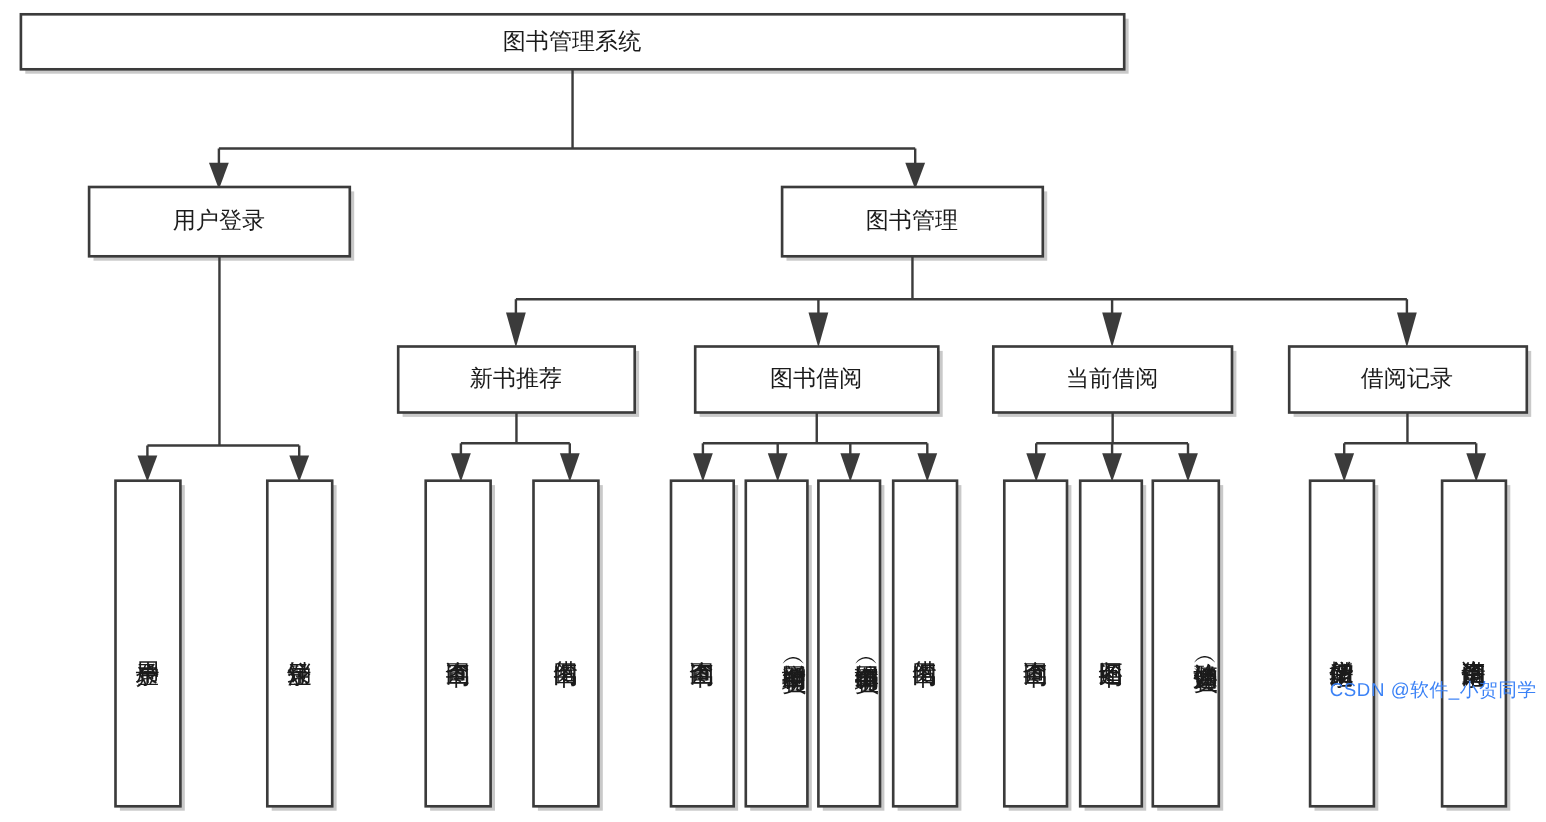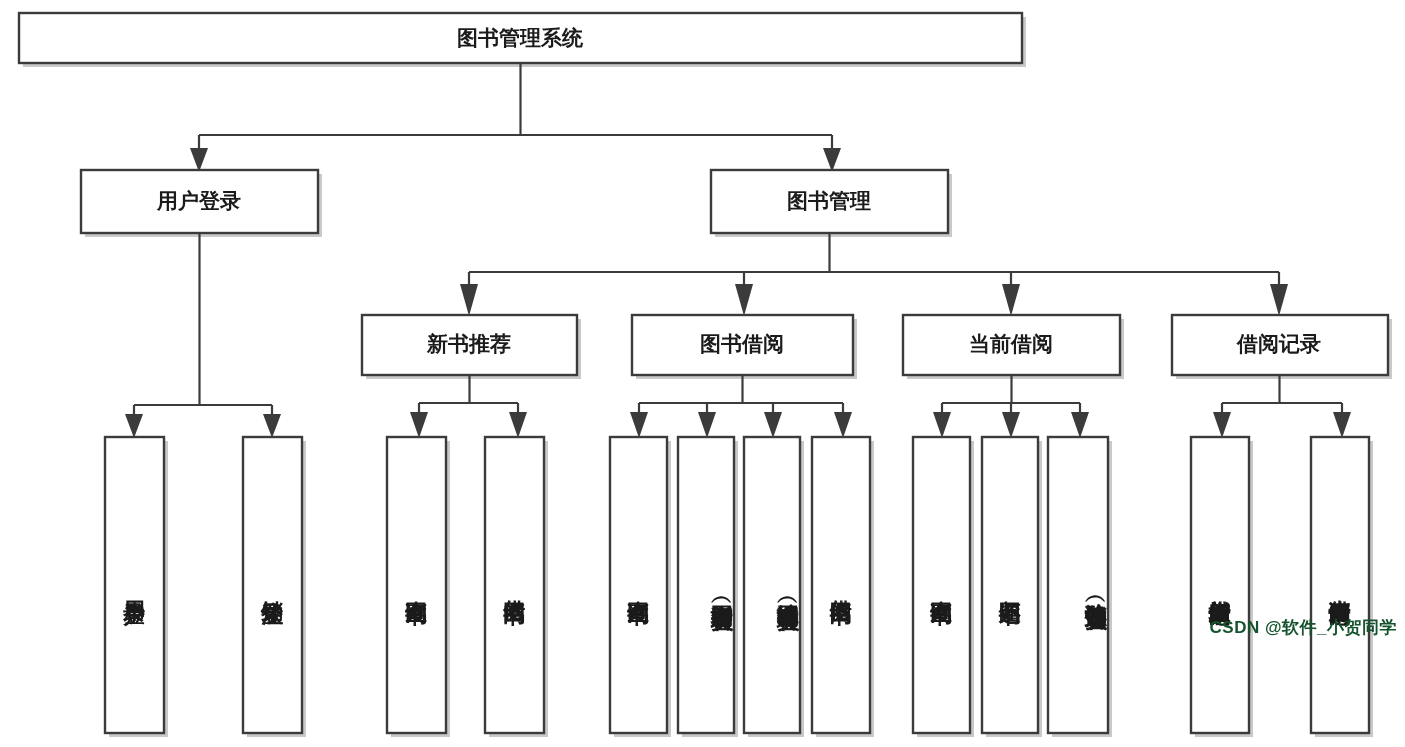--- a/index.html
+++ b/index.html
@@ -11,21 +11,20 @@
     width: 1405px;
     height: 747px;
     font-family: "Liberation Sans", "DejaVu Sans", sans-serif;
     overflow: hidden;
   }
   #diagram-root {
     position: relative;
     width: 1405px;
     height: 643px;
     background: #ffffff;
-    font-weight: bold;
   }
   svg.diagram-canvas {
     position: absolute;
     top: 0;
     left: 0;
     width: 1405px;
     height: 747px;
   }
   .node-box {
     fill: #ffffff;
@@ -68,21 +67,21 @@
     justify-content: center;
     white-space: nowrap;
     pointer-events: none;
   }
   .watermark {
     position: absolute;
     right: 8px;
     bottom: 4px;
     font-family: "Liberation Sans", "DejaVu Sans", sans-serif;
     font-size: 17px;
-    color: #14532d;
+    color: #3b82f6;
     letter-spacing: 0.5px;
     white-space: nowrap;
   }
 </style>
 </head>
 <body>
 
 <div id="diagram-root">
 
   <svg class="diagram-canvas" viewBox="0 0 1405 747">

